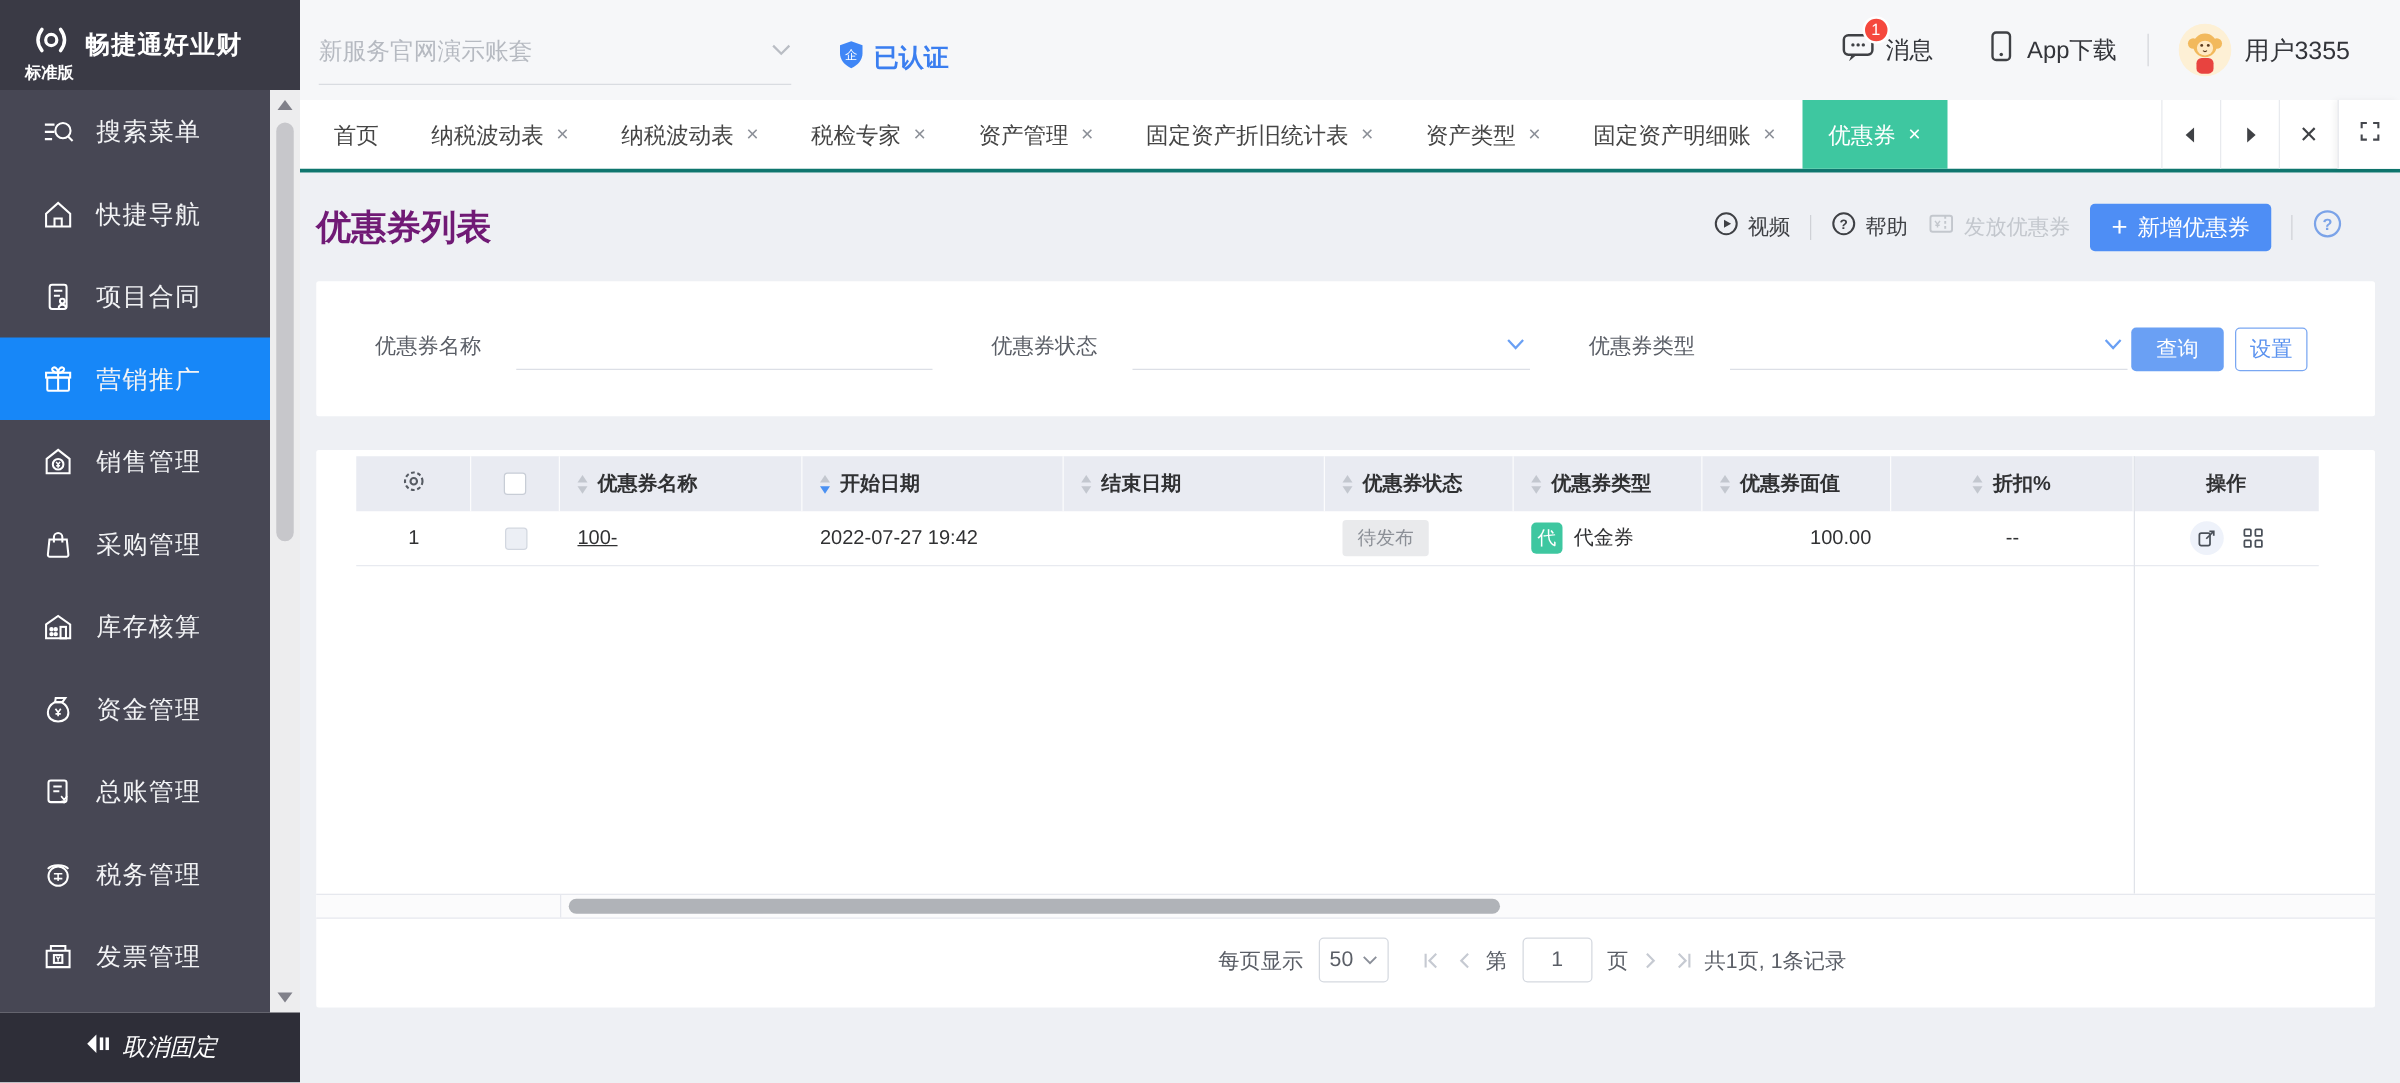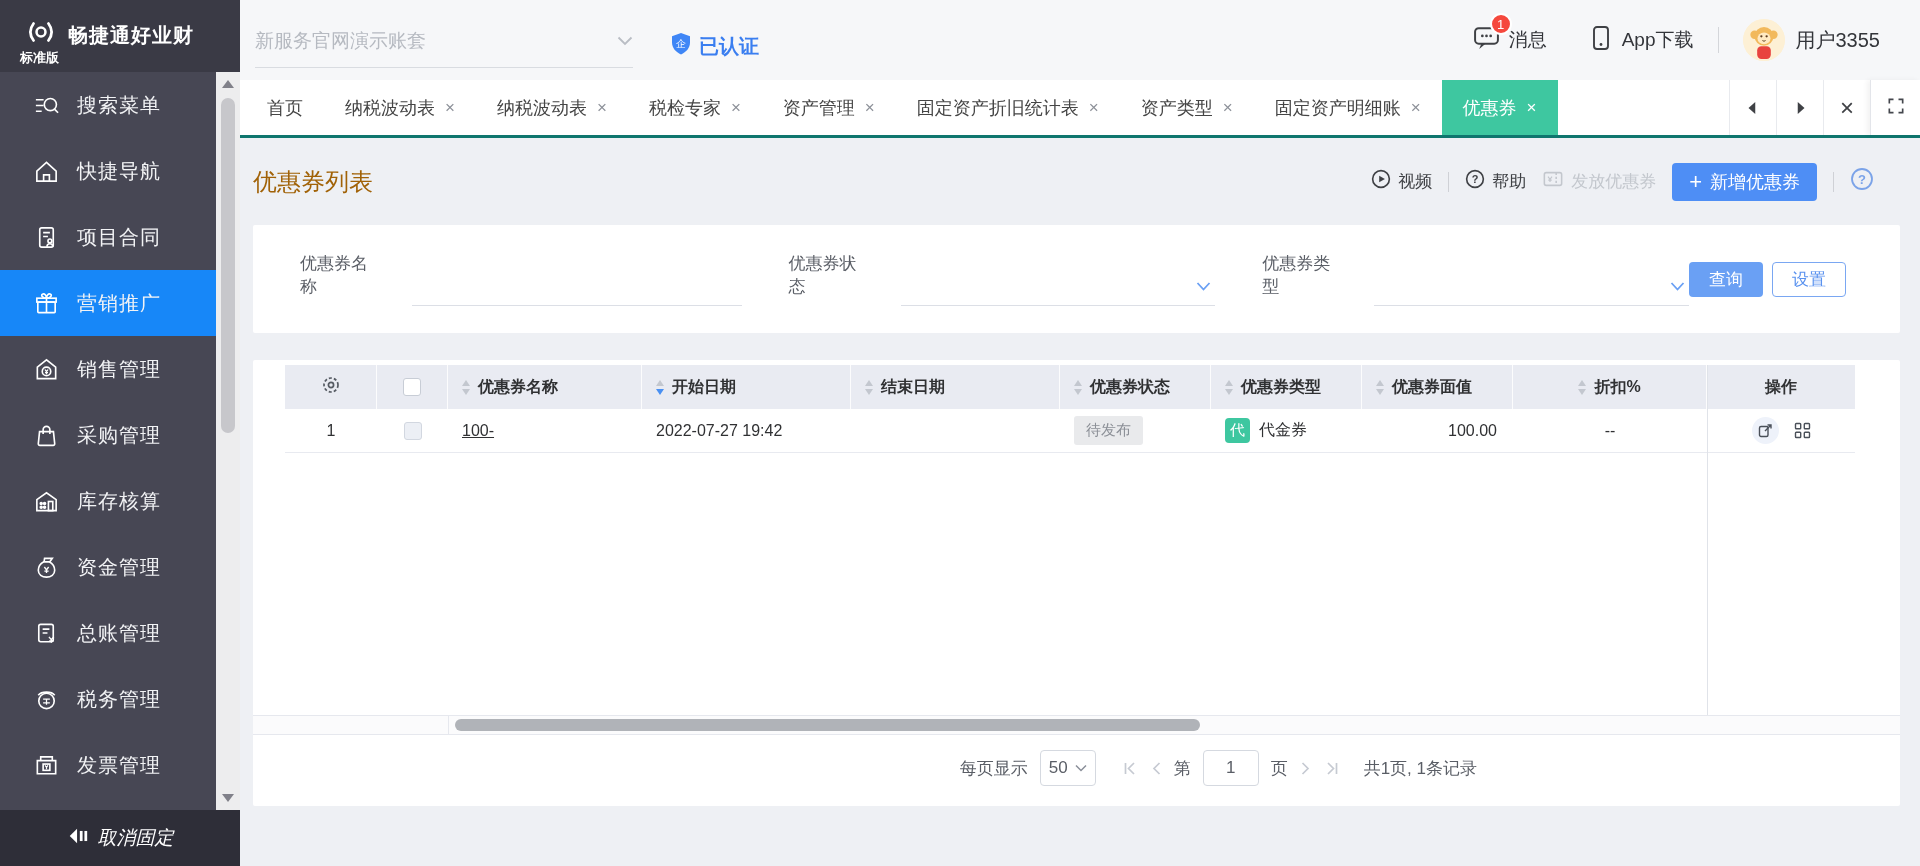--- a/index.html
+++ b/index.html
@@ -49,39 +49,39 @@
   .tab.active { background:#3ec7a0; color:#fff; }
   .tab.active .tab-close { color:#fff; }
   .tab-controls { margin-left:auto; display:flex; align-items:stretch; }
   .tab-ctl { width:47px; display:flex; align-items:center; justify-content:center; border-left:1px solid #e8eaee; cursor:pointer; }
   .tab-ctl.close-all { font-size:24px; color:#3f4145; }
   .expand-box { width:50px; display:flex; align-items:center; justify-content:center; border-left:1px solid #e3e5ea; background:#fff; box-shadow:-3px 0 5px rgba(0,0,0,0.05); cursor:pointer; }
 
   
   .content { position:absolute; left:0; top:138px; width:100%; bottom:0; }
   .title-row { height:87px; display:flex; align-items:center; padding:0 46px 0 13px; }
-  .page-title { font-size:24px; color:#a16207; font-weight:400; }
+  .page-title { font-size:28px; color:#701a75; font-weight:700; }
   .header-actions { margin-left:auto; display:flex; align-items:center; gap:16px; font-size:17px; color:#3f4145; }
   .hact { display:flex; align-items:center; gap:7px; cursor:pointer; }
   .hact.disabled { color:#c3c7cd; }
   .h-divider { width:1px; height:20px; background:#cfd1d6; }
   .btn-primary { height:38px; padding:0 17px; border-radius:4px; background:#4e8ef5; color:#fff; font-size:18px; display:flex; align-items:center; gap:8px; border:none; cursor:pointer; }
   .btn-primary .plus { font-size:22px; line-height:1; font-weight:400; }
 
   
   .filter-card { margin:0 20px 0 13px; height:108px; background:#fff; border-radius:2px; display:flex; align-items:center; padding-left:47px; }
   .f-field { display:flex; align-items:flex-end; }
   .f-field + .f-field { margin-left:47px; }
   .f-label { font-size:17px; color:#5a5e66; padding-bottom:8px; }
   .f-line { width:333px; height:34px; border-bottom:1px solid #dcdfe6; margin-left:28px; position:relative; cursor:text; }
   .f-line.select { width:318px; cursor:pointer; }
   .f-line .chev { position:absolute; right:4px; bottom:10px; }
   .filter-buttons { margin-left:auto; margin-right:54px; display:flex; flex-direction:row; gap:9px; }
   .btn-search { width:74px; height:35px; border-radius:4px; background:#6aa0f4; color:#fff; font-size:17px; border:none; cursor:pointer; }
-  .btn-settings { width:74px; height:35px; border-radius:4px; background:#fff; color:#5a92ef; font-size:17px; border:1px solid #7aa7f2; cursor:pointer; }
+  .btn-settings { width:58px; height:35px; border-radius:4px; background:#fff; color:#5a92ef; font-size:17px; border:1px solid #7aa7f2; cursor:pointer; }
 
   
   .table-card { margin:27px 20px 0 13px; height:446px; background:#fff; border-radius:2px; position:relative; padding:5px 45px 0 32px; }
   .table-zone { position:relative; height:350px; }
   .t-grid { display:grid; grid-template-columns:92px 71px 194px 209px 209px 151px 151px 151px 194px 148px; }
   .t-head { background:#e9ebf2; height:44px; }
   .th { display:flex; align-items:center; font-size:16px; font-weight:bold; color:#303133; border-right:1px solid rgba(255,255,255,0.85); padding-left:14px; cursor:pointer; }
   .th.center { justify-content:center; padding-left:0; }
   .th:last-child { border-right:none; }
   .sorter { display:flex; flex-direction:column; gap:3px; margin-right:8px; }
@@ -107,21 +107,21 @@
   .hscroll .seg-line { position:absolute; left:195px; top:0; bottom:0; width:1px; background:#e6e8ee; }
   .hs-thumb { position:absolute; left:202px; top:3px; width:745px; height:12px; border-radius:6px; background:#b0b3b8; cursor:pointer; }
 
   
   .pagination { position:absolute; left:0; right:0; top:376px; height:64px; display:flex; align-items:center; justify-content:flex-end; padding-right:423px; font-size:17px; color:#5a5e66; }
   .pg-box { width:56px; height:36px; border:1px solid #d5d9e0; border-radius:4px; display:flex; align-items:center; justify-content:center; gap:7px; cursor:pointer; background:#fff; }
   .pg-input { width:56px; height:36px; border:1px solid #d5d9e0; border-radius:4px; display:flex; align-items:center; justify-content:center; cursor:text; background:#fff; }
   .pg-arrow { display:flex; align-items:center; cursor:pointer; }
   .pagination > * { margin-left:12px; }
   .pagination .first-ml { margin-left:0; }
-  .pg-summary { margin-left:24px; }
+  .pg-summary { margin-left:9px; }
 </style>
 </head>
 <body>
 
 <div class="screen">
 
   <aside class="sidebar">
     <div class="logo-block">
       <span class="logo-icon">
         <svg width="34" height="34" viewBox="0 0 32 32" fill="none">

